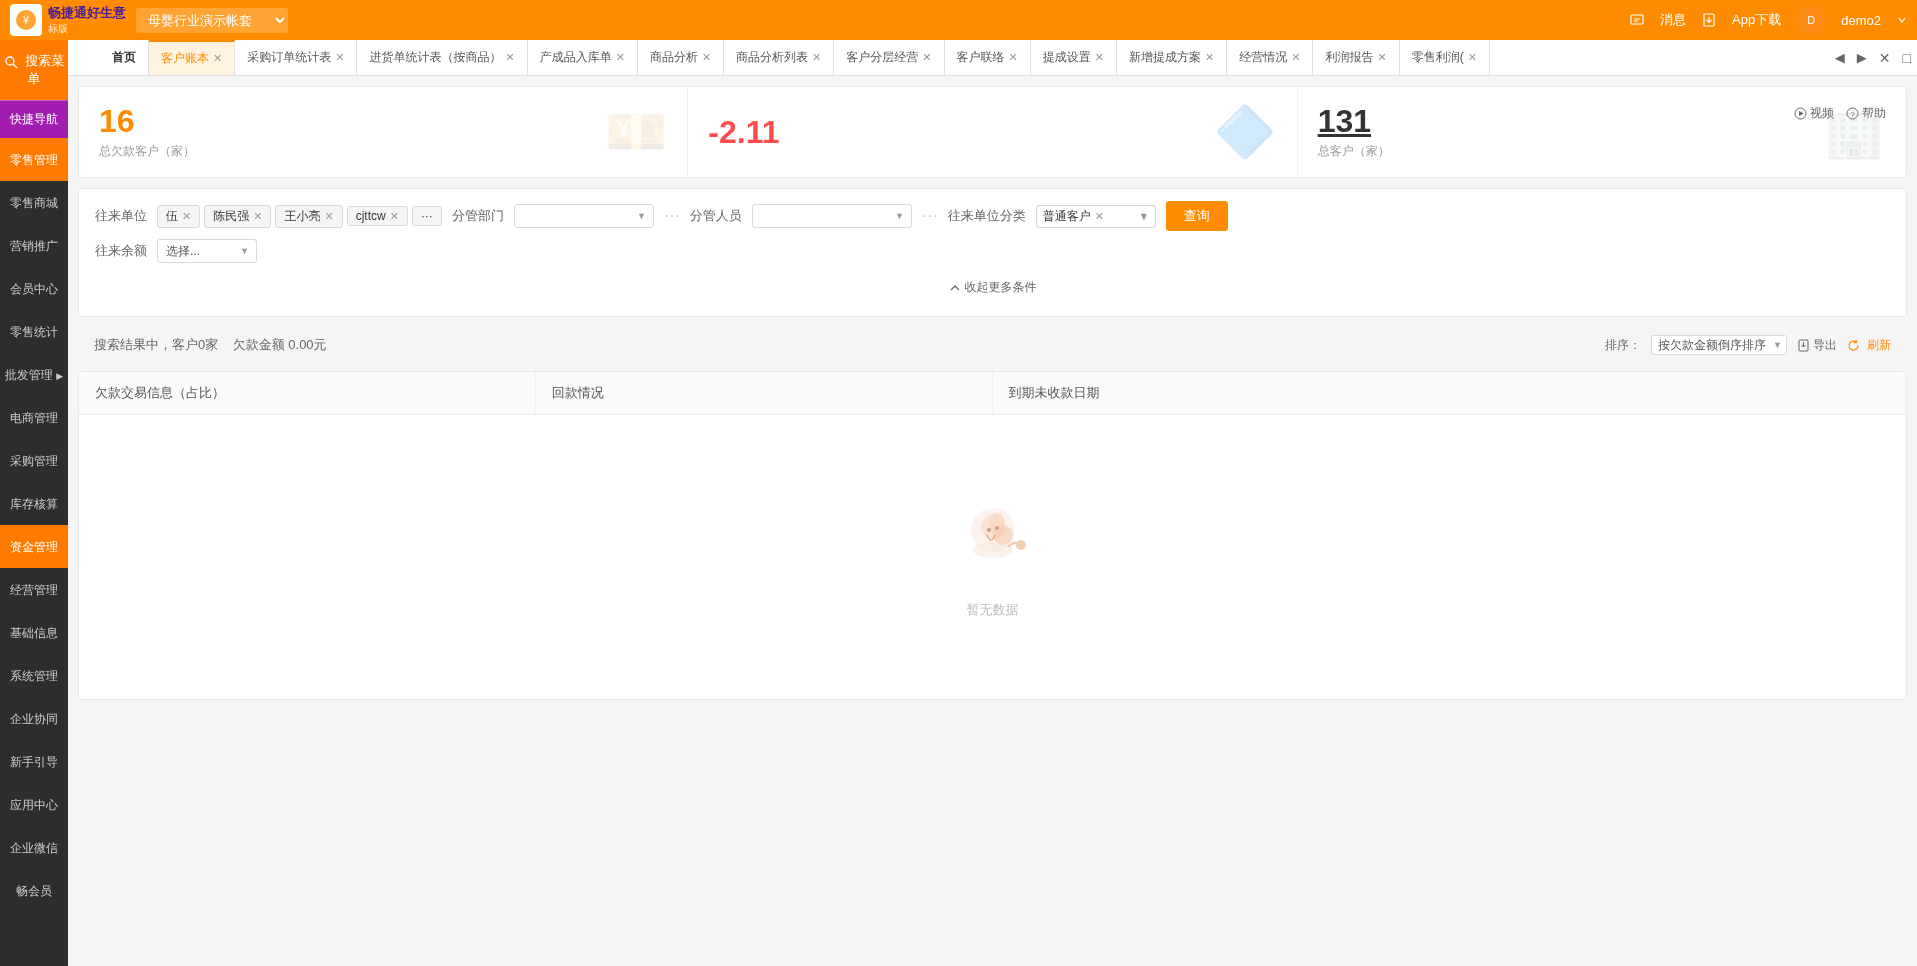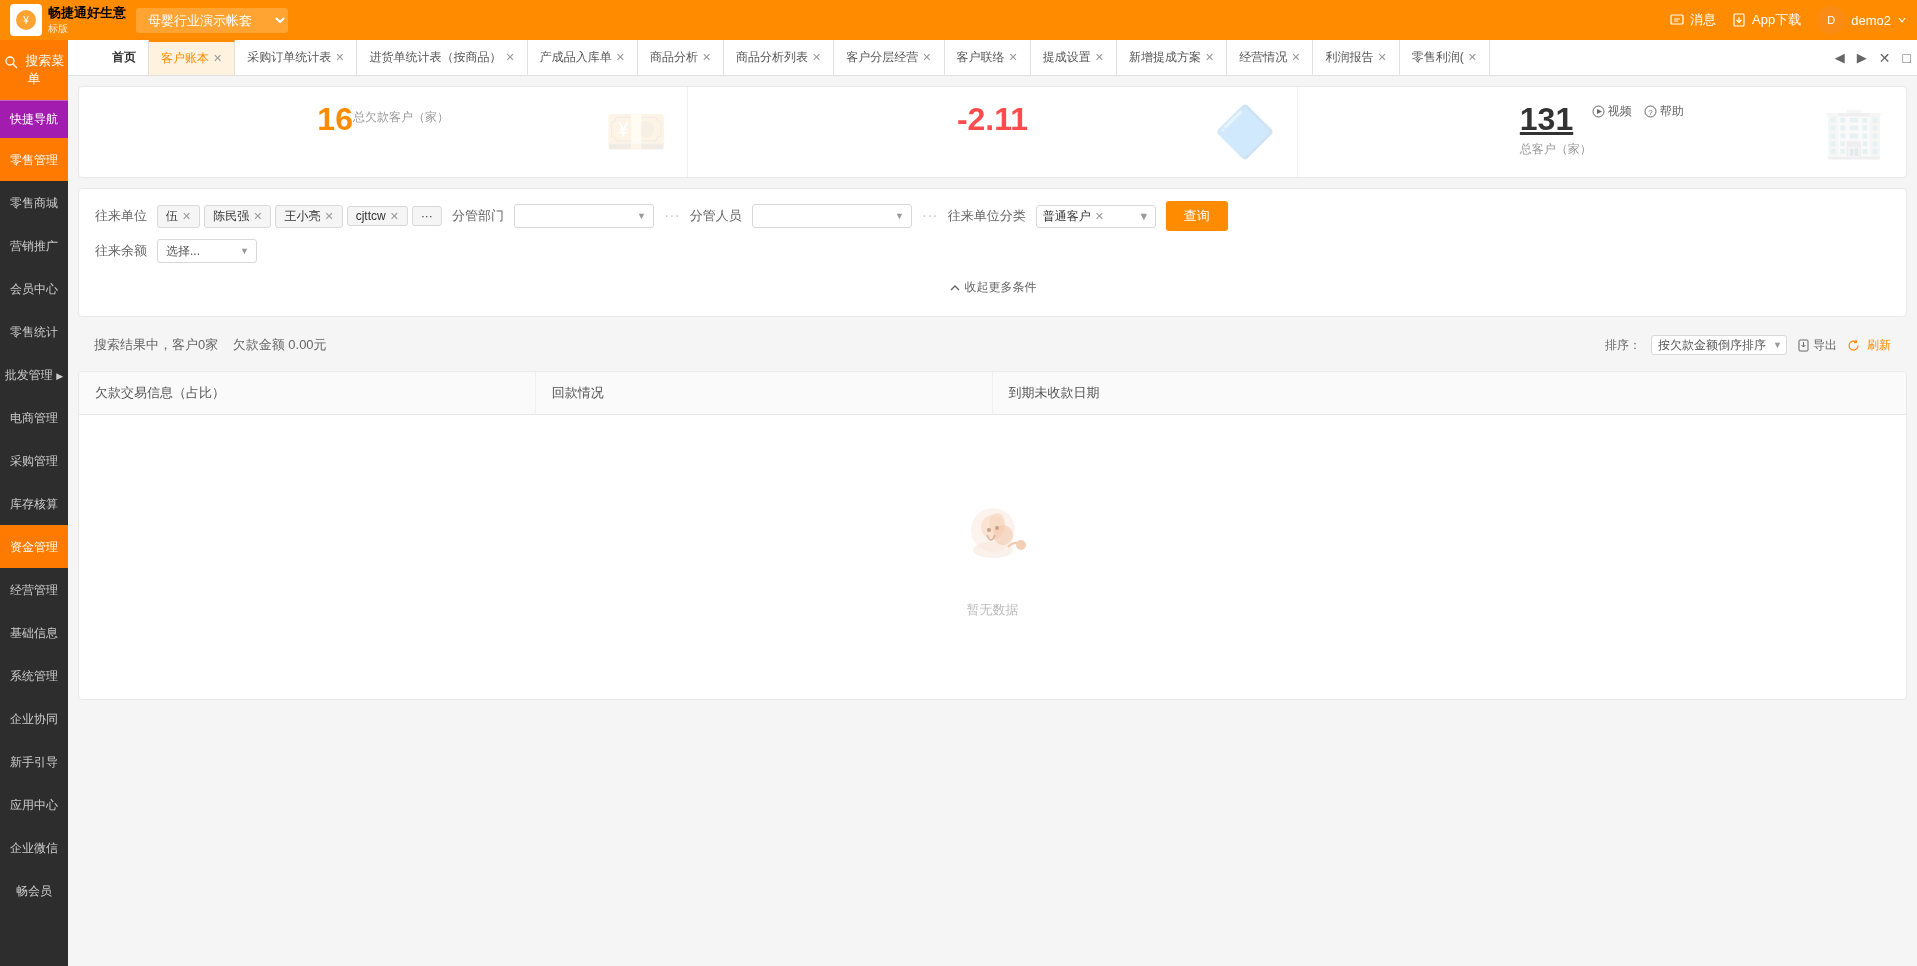--- a/index.html
+++ b/index.html
@@ -10,44 +10,44 @@
     .top-bar { background: #ff8c00; height: 40px; display: flex; align-items: center; padding: 0 10px; flex-shrink: 0; }
     .main-layout { display: flex; flex: 1; overflow: hidden; }
     .sidebar { width: 68px; background: #2d2d2d; display: flex; flex-direction: column; flex-shrink: 0; }
     .content-area { flex: 1; display: flex; flex-direction: column; overflow: hidden; }
     .tab-bar { background: #fff; border-bottom: 1px solid #e0e0e0; display: flex; align-items: center; height: 36px; flex-shrink: 0; overflow: hidden; }
     .main-content { flex: 1; overflow-y: auto; background: #f5f5f5; padding: 10px; }
 
     
     .top-bar-logo { display: flex; align-items: center; gap: 6px; }
     .logo-icon { width: 32px; height: 32px; background: #fff; border-radius: 4px; display: flex; align-items: center; justify-content: center; }
-    .logo-text { color: #000000; font-size: 13px; font-weight: bold; }
+    .logo-text { color: #4c1d95; font-size: 13px; font-weight: bold; }
     .top-bar-selector { margin-left: 10px; background: rgba(255,255,255,0.2); border: none; color: #fff; padding: 4px 20px 4px 8px; border-radius: 3px; font-size: 13px; cursor: pointer; }
     .top-bar-right { margin-left: auto; display: flex; align-items: center; gap: 16px; color: #fff; font-size: 13px; }
-    .top-bar-right span { cursor: pointer; display: flex; align-items: center; gap: 6px; }
+    .top-bar-right span { cursor: pointer; display: flex; align-items: center; gap: 16px; }
     .avatar { width: 28px; height: 28px; border-radius: 50%; background: #ccc; overflow: hidden; display: flex; align-items: center; justify-content: center; font-size: 11px; color: #fff; background: #fa8c16; }
 
     
     .sidebar-search { background: #ff7a00; color: #fff; text-align: center; padding: 12px 0; font-size: 13px; cursor: pointer; }
     .sidebar-nav { background: #a21caf; color: #fff; text-align: center; padding: 10px 0; font-size: 12px; cursor: pointer; border-top: 1px solid rgba(255,255,255,0.3); }
     .sidebar-item { color: #ccc; text-align: center; padding: 12px 0; font-size: 12px; cursor: pointer; transition: background 0.2s; }
     .sidebar-item.active { background: #ff7a00; color: #fff; }
     .sidebar-item-label { margin-top: 2px; }
 
     
     .tab-item { padding: 0 12px; height: 36px; display: flex; align-items: center; gap: 4px; font-size: 12px; cursor: pointer; border-right: 1px solid #e0e0e0; white-space: nowrap; flex-shrink: 0; color: #555; }
     .tab-item.home { background: #fff; color: #333; font-weight: bold; margin-left: 32px; }
     .tab-item.active { background: #fff3e0; color: #ff8c00; border-top: 2px solid #ff8c00; }
     .tab-close { color: #999; font-size: 11px; cursor: pointer; }
     .tab-scroll-btn { padding: 0 6px; cursor: pointer; color: #666; height: 36px; display: flex; align-items: center; }
     .tab-bar-end { margin-left: auto; display: flex; align-items: center; }
 
     
     .stats-row { display: flex; background: #fff; border-radius: 4px; margin-bottom: 10px; overflow: hidden; border: 1px solid #e8e8e8; }
-    .stat-card { flex: 1; padding: 16px 20px; position: relative; border-right: 1px solid #f0f0f0; min-height: 90px; display: flex; flex-direction: row; justify-content: center; }
+    .stat-card { flex: 1; padding: 16px 20px; position: relative; border-right: 1px solid #f0f0f0; min-height: 90px; display: flex; flex-direction: column; justify-content: center; }
     .stat-card:last-child { border-right: none; }
     .stat-label { font-size: 12px; color: #999; margin-top: 6px; }
     .stat-bg-icon { position: absolute; right: 20px; top: 50%; transform: translateY(-50%); opacity: 0.15; font-size: 50px; }
 
     
     .filter-area { background: #fff; border-radius: 4px; padding: 12px 16px; margin-bottom: 10px; border: 1px solid #e8e8e8; }
     .filter-row { display: flex; align-items: center; gap: 10px; flex-wrap: wrap; margin-bottom: 8px; }
     .filter-row:last-child { margin-bottom: 0; }
     .filter-label { color: #666; font-size: 13px; white-space: nowrap; }
     .tag-group { display: flex; align-items: center; gap: 4px; flex-wrap: wrap; }

